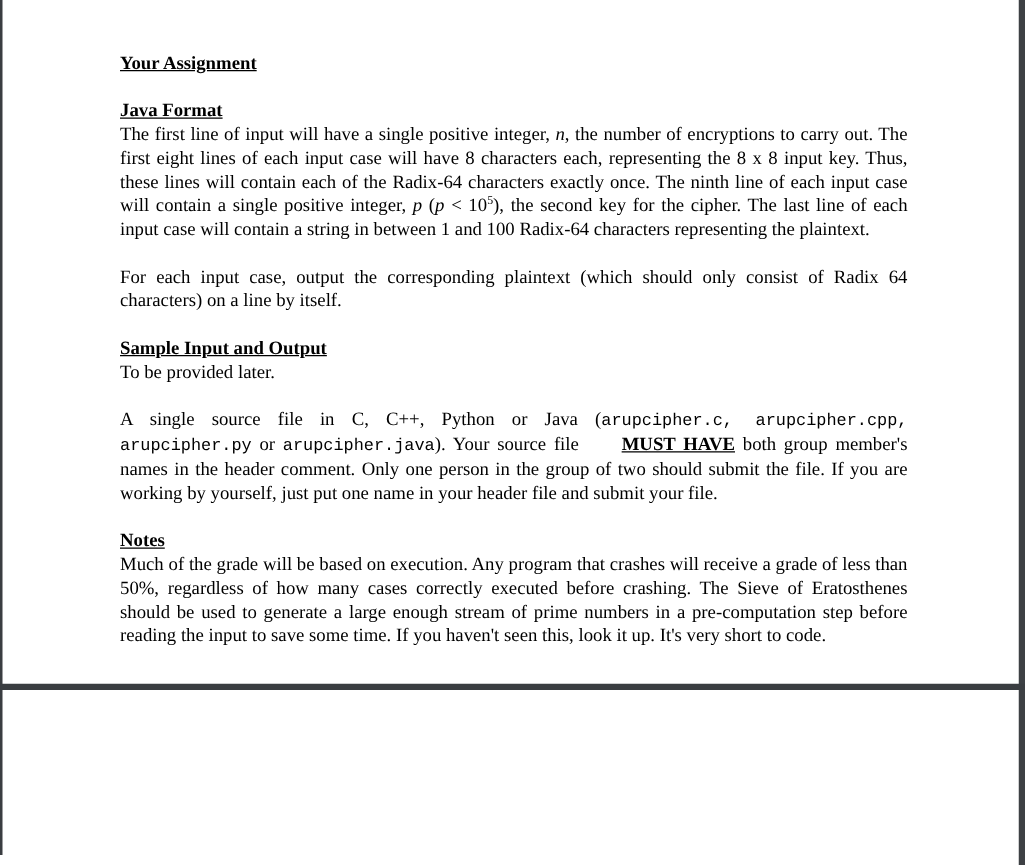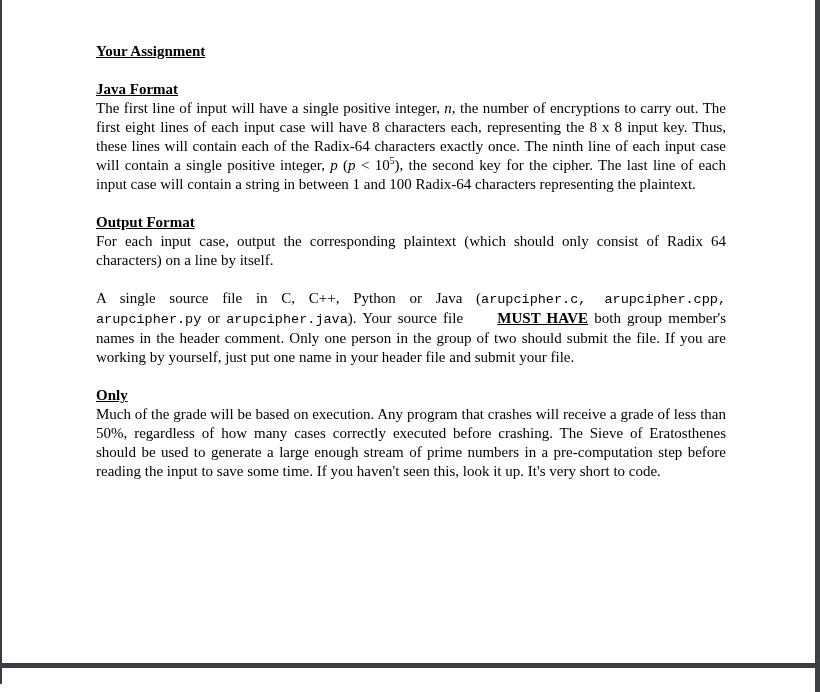--- a/index.html
+++ b/index.html
@@ -9,21 +9,21 @@
   }
   body {
     width: 820px;
     height: 692px;
     overflow: hidden;
     font-family: "Liberation Serif", serif;
   }
   .viewport {
     position: relative;
     width: 820px;
-    height: 668px;
+    height: 552px;
     background: #ffffff;
     border-radius: 23px;
   }
   .left-edge {
     position: absolute;
     left: 0; top: 0;
     width: 2px; height: 684px;
     background: #3a3d41;
   }
   .right-edge {
@@ -80,27 +80,28 @@
   <div class="page">
     <div id="doc-content" class="content">
         <div class="section">
           <div class="heading">Your Assignment</div>
         </div>
         <div class="section">
           <div class="heading">Java Format</div>
           <div class="para"><span class="run-normal">The first line of input will have a single positive integer, </span><span class="run-italic">n</span><span class="run-normal">, the number of encryptions to carry out. The first eight lines of each input case will have 8 characters each, representing the 8 x 8 input key. Thus, these lines will contain each of the Radix-64 characters exactly once. The ninth line of each input case will contain a single positive integer, </span><span class="run-italic">p</span><span class="run-normal"> (</span><span class="run-italic">p</span><span class="run-normal"> &lt; 10</span><span class="run-sup">5</span><span class="run-normal">), the second key for the cipher. The last line of each input case will contain a string in between 1 and 100 Radix-64 characters representing the plaintext.</span></div>
         </div>
         <div class="section">
-          <div class="heading">Output Format</div>
           <div class="para"><span class="run-normal">For each input case, output the corresponding plaintext (which should only consist of Radix 64 characters) on a line by itself.</span></div>
         </div>
         <div class="section">
+          <div class="heading">Sample Input and Output</div>
+          <div class="para"><span class="run-normal">To be provided later.</span></div>
         </div>
         <div class="section">
           <div class="para"><span class="run-normal">A single source file in C, C++, Python or Java (</span><span class="run-mono">arupcipher.c, arupcipher.cpp, arupcipher.py</span><span class="run-normal"> or </span><span class="run-mono">arupcipher.java</span><span class="run-normal">). Your source file </span><span class="run-boldunderline">MUST HAVE</span><span class="run-normal"> both group member's names in the header comment. Only one person in the group of two should submit the file. If you are working by yourself, just put one name in your header file and submit your file.</span></div>
         </div>
         <div class="section">
-          <div class="heading">Only</div>
+          <div class="heading">Notes</div>
           <div class="para"><span class="run-normal">Much of the grade will be based on execution. Any program that crashes will receive a grade of less than 50%, regardless of how many cases correctly executed before crashing. The Sieve of Eratosthenes should be used to generate a large enough stream of prime numbers in a pre-computation step before reading the input to save some time. If you haven't seen this, look it up. It's very short to code.</span></div>
         </div>
       </div>
   </div>
 </div>
 
 </body></html>

